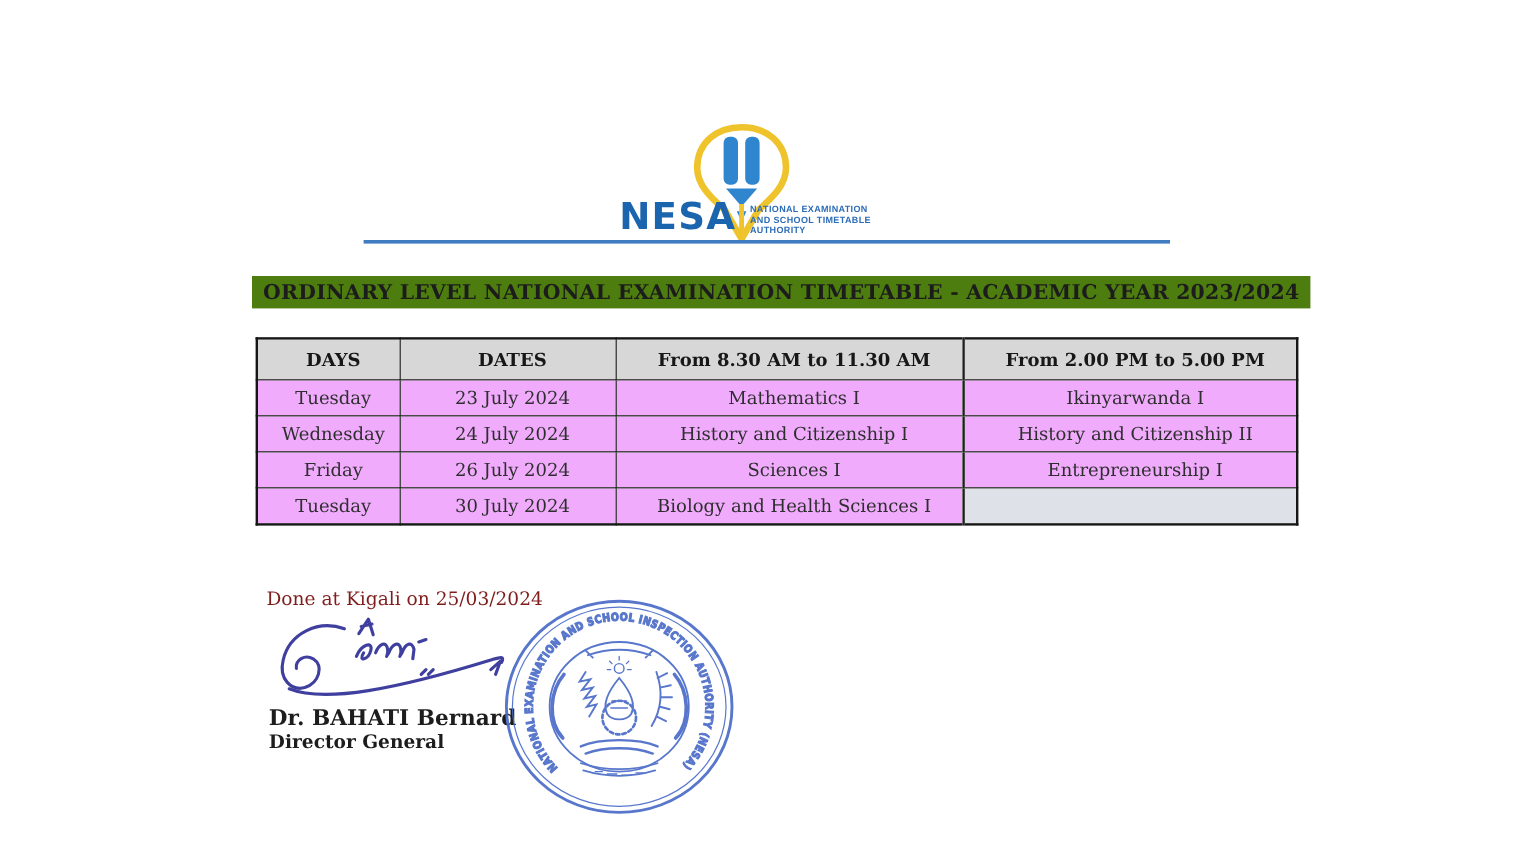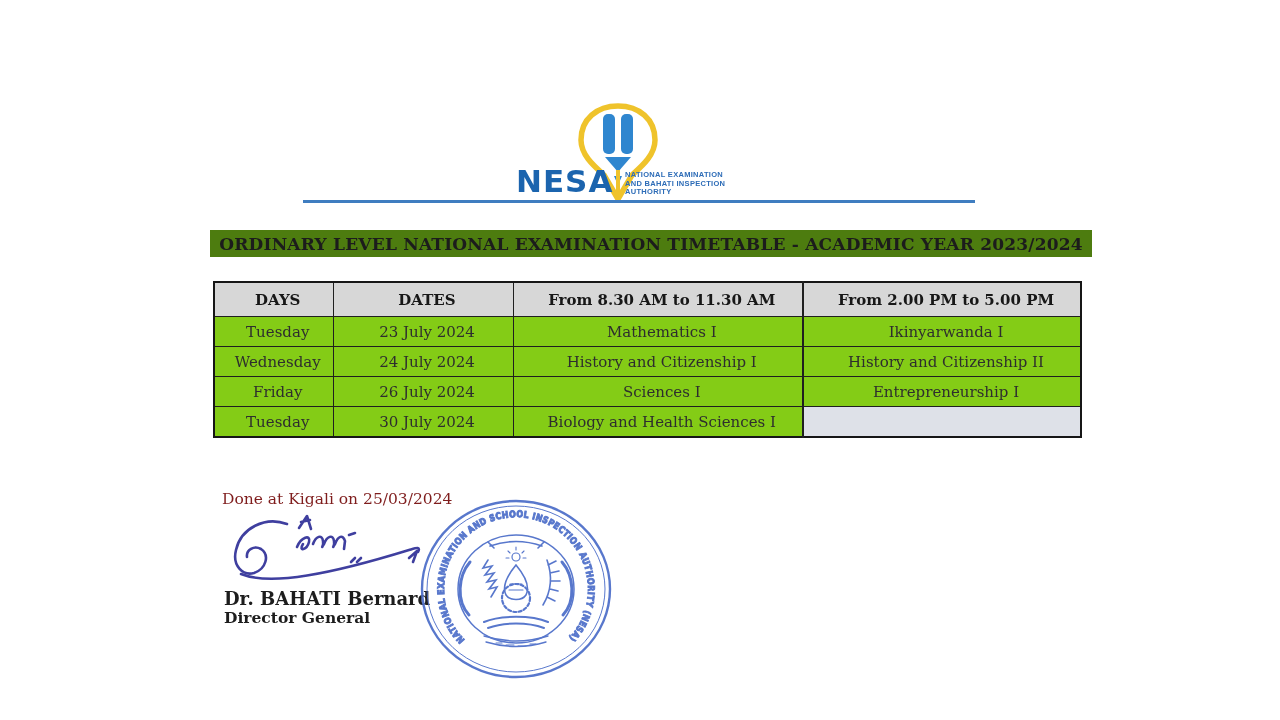--- a/index.html
+++ b/index.html
@@ -34,21 +34,21 @@
     position:absolute;left:213px;top:257px;width:867px;
     border-collapse:collapse;table-layout:fixed;
     font-size:15px;color:#2e2e2e;
   }
   .exam-table th,.exam-table td{
     border:1.5px solid #1f1f1f;padding:0 0 0 8px;text-align:center;vertical-align:middle;
     overflow:hidden;white-space:nowrap;
   }
   .exam-table{border:2.5px solid #161616;}
   .exam-table th{height:33px;background:#d7d7d7;font-weight:bold;font-size:15px;color:#171717;}
-  .exam-table td{height:29px;background:#84cc16;}
+  .exam-table td{height:29px;background:#f0abfc;}
   .exam-table th.pm-col,.exam-table td.pm-col{border-left-width:2.5px;}
   .exam-table td.shaded{background:#dee1e8;}
   
   .done-at{position:absolute;left:222px;top:466px;font-weight:normal;font-size:15.5px;color:#7f1d1d;}
   .signature-svg{position:absolute;left:213px;top:488px;width:240px;height:80px;}
   .sig-name{position:absolute;left:224px;top:564px;font-weight:bold;font-size:18px;color:#1d1d1d;text-align:right;}
   .sig-role{position:absolute;left:224px;top:584px;font-weight:bold;font-size:15.5px;color:#1d1d1d;}
   .stamp-svg{position:absolute;left:414px;top:470px;width:204px;height:190px;opacity:.92;}
 </style>
 </head>
@@ -60,21 +60,21 @@
     <path d="M45,97 L31,73 C21,64 8,53 8,38 C8,17 24,4 45,4 C66,4 82,17 82,38 C82,53 69,64 59,73 Z" fill="none" stroke="#efc32b" stroke-width="5.5" stroke-linejoin="round"></path>
     <rect x="30" y="12" width="12" height="40" rx="5" fill="#2f86cf"></rect>
     <rect x="48" y="12" width="12" height="40" rx="5" fill="#2f86cf"></rect>
     <path d="M32,55 L58,55 L45,70 Z" fill="#2f86cf"></path>
     <path d="M41,74 L49,74 L45,83 Z" fill="#2f86cf"></path>
   </svg>
   <div class="logo-acronym">NESA</div>
   <div class="logo-sep"></div>
   <div class="logo-name">
     <div>NATIONAL EXAMINATION</div>
-    <div>AND BAHATI INSPECTION</div>
+    <div>AND SCHOOL TIMETABLE</div>
     <div>AUTHORITY</div>
   </div>
   <div class="rule"></div>
 
   <div class="title-band">
     <span>ORDINARY LEVEL NATIONAL EXAMINATION TIMETABLE - ACADEMIC YEAR 2023/2024</span>
   </div>
 
   <table class="exam-table">
     <colgroup>

